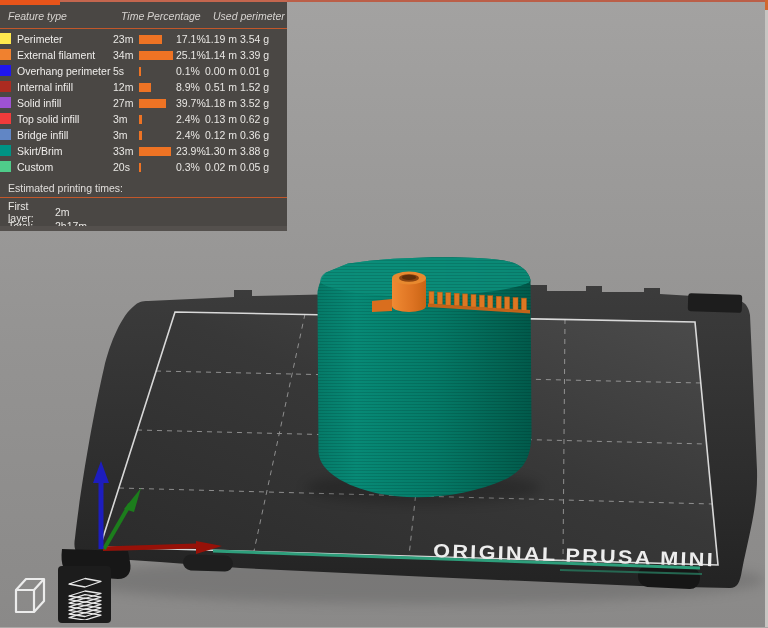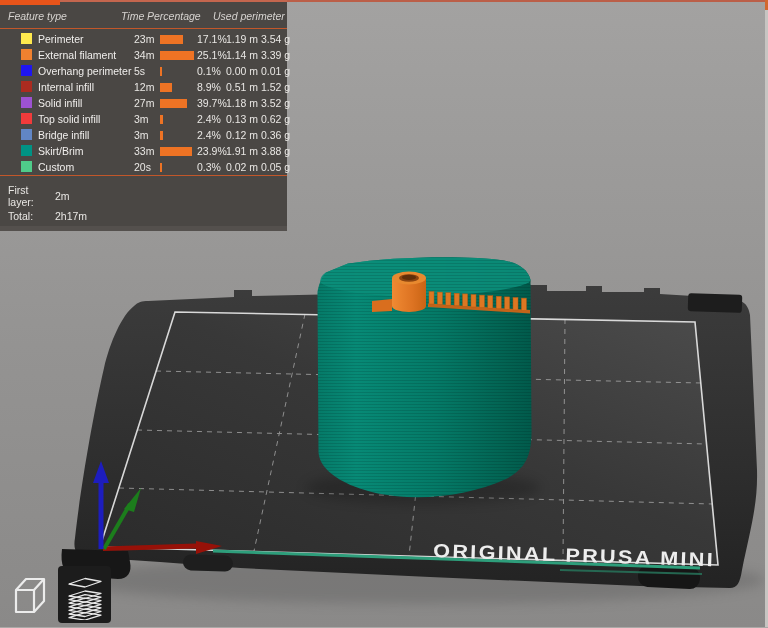--- a/index.html
+++ b/index.html
@@ -16,31 +16,31 @@
   
   .legend{position:absolute;left:0;top:0;width:287px;height:231px;background:#4a4744;
           color:#edeae8;font-size:10.5px;z-index:10;}
   .legend .accent{position:absolute;top:0;left:0;width:60px;height:5px;background:#e8541a;}
   .legend .topline{position:absolute;top:0;left:60px;width:227px;height:2px;background:#c4664e;}
   .lheader{display:grid;grid-template-columns:113px 26px 66px auto;align-items:center;
            height:25px;padding:3px 0 0 8px;color:#d6d3d0;font-size:10.5px;}
   .lheader span{white-space:nowrap;font-style:italic;}
   .hdr-divider{height:1px;background:#c2572a;margin:0 0 2px 0;}
   .lrow{display:grid;grid-template-columns:17px 96px 26px 37px 29px 35px 34px;
-        align-items:center;height:16px;padding-left:21px;white-space:nowrap;}
+        align-items:center;height:16px;padding-left:0;white-space:nowrap;}
   .lrow .swatch{width:11px;height:11px;display:inline-block;}
   .lrow .lbl{color:#f0eeec;}
   .lrow .time{color:#e9e7e4;}
   .lrow .barwrap{height:10px;display:flex;align-items:center;}
   .lrow .bar{display:inline-block;height:9px;background:#ee7324;}
   .lrow .pct,.lrow .len,.lrow .wt{text-align:left;color:#e9e7e4;}
   .est-title{padding:7px 0 3px 8px;color:#e0dddb;}
   .est-divider{height:1px;background:#c2572a;}
   .est-row{display:grid;grid-template-columns:47px auto;padding-left:8px;height:16px;
-           align-items:center;margin-top:8px;color:#e9e7e4;}
+           align-items:center;margin-top:2px;color:#e9e7e4;}
   .legend .footer-strip{position:absolute;bottom:0;left:0;width:287px;height:5px;background:#54504d;}
 
   
   .view-toggle{position:absolute;left:3px;bottom:5px;display:flex;gap:2px;z-index:11;}
   .vt-btn{width:53px;height:57px;display:flex;align-items:center;justify-content:center;
           background:transparent;border:none;padding:0;cursor:pointer;}
   .vt-btn.active{background:#1c1c1c;border-radius:4px;}
 </style>
 </head>
 <body>
@@ -290,37 +290,38 @@
   </div>
 
   <div class="lrow">
     <span><span class="swatch" style="background: rgb(0, 147, 132);"></span></span>
     <span class="lbl">Skirt/Brim</span>
     <span class="time">33m</span>
     <span class="barwrap">
           <i class="bar" style="width: 32.265px; background: rgb(238, 115, 36);"></i>
         </span>
     <span class="pct">23.9%</span>
-    <span class="len">1.91 m</span>
+    <span class="len">1.30 m</span>
     <span class="wt">3.88 g</span>
   </div>
 
   <div class="lrow">
     <span><span class="swatch" style="background: rgb(79, 204, 138);"></span></span>
     <span class="lbl">Custom</span>
     <span class="time">20s</span>
     <span class="barwrap">
           <i class="bar" style="width: 1.5px; background: rgb(238, 115, 36);"></i>
         </span>
     <span class="pct">0.3%</span>
     <span class="len">0.02 m</span>
     <span class="wt">0.05 g</span>
   </div>
 </div>
 
+  <div class="est-title">Estimated printing times:</div>
   <div class="est-divider"></div>
   <div class="est-row">
     <span>First layer:</span>
     <span>2m</span>
   </div>
   <div class="est-row">
     <span>Total:</span>
     <span>2h17m</span>
   </div>
   <div class="footer-strip"></div>

